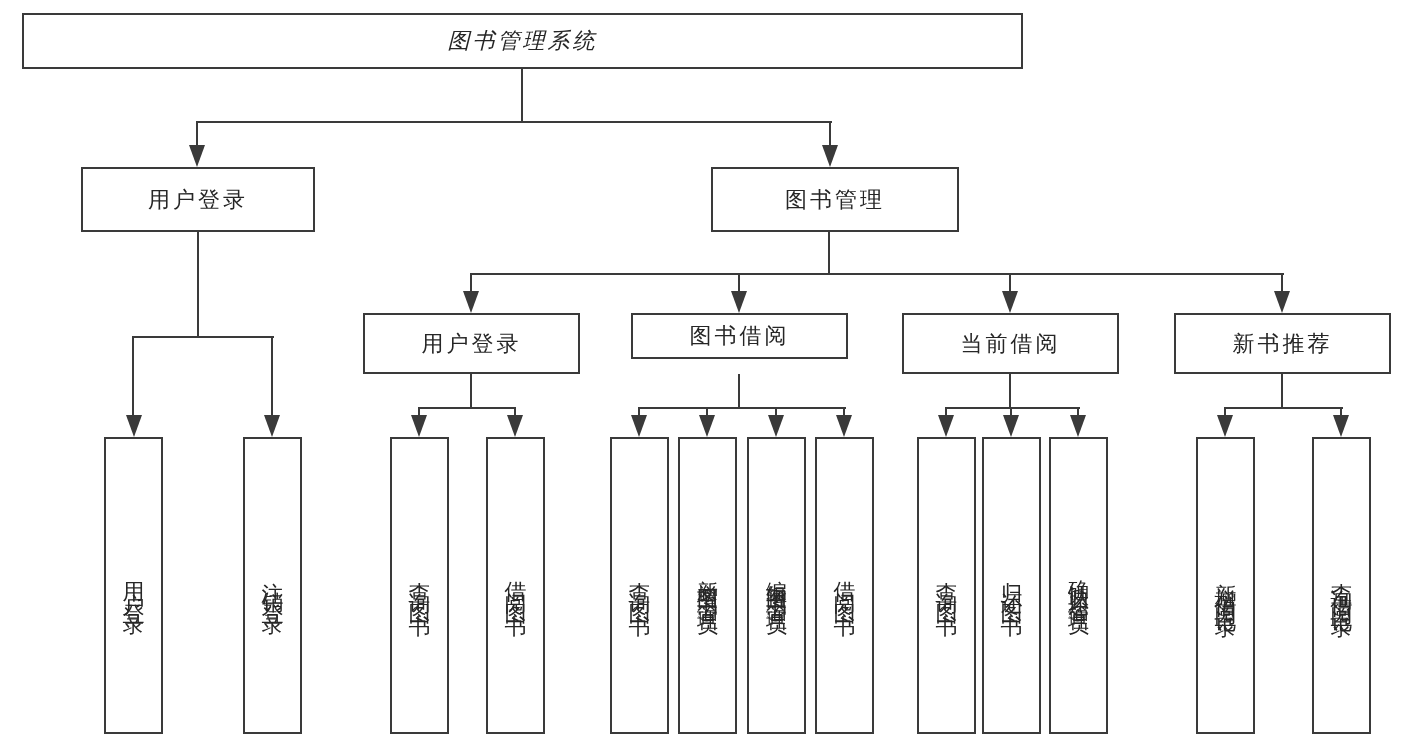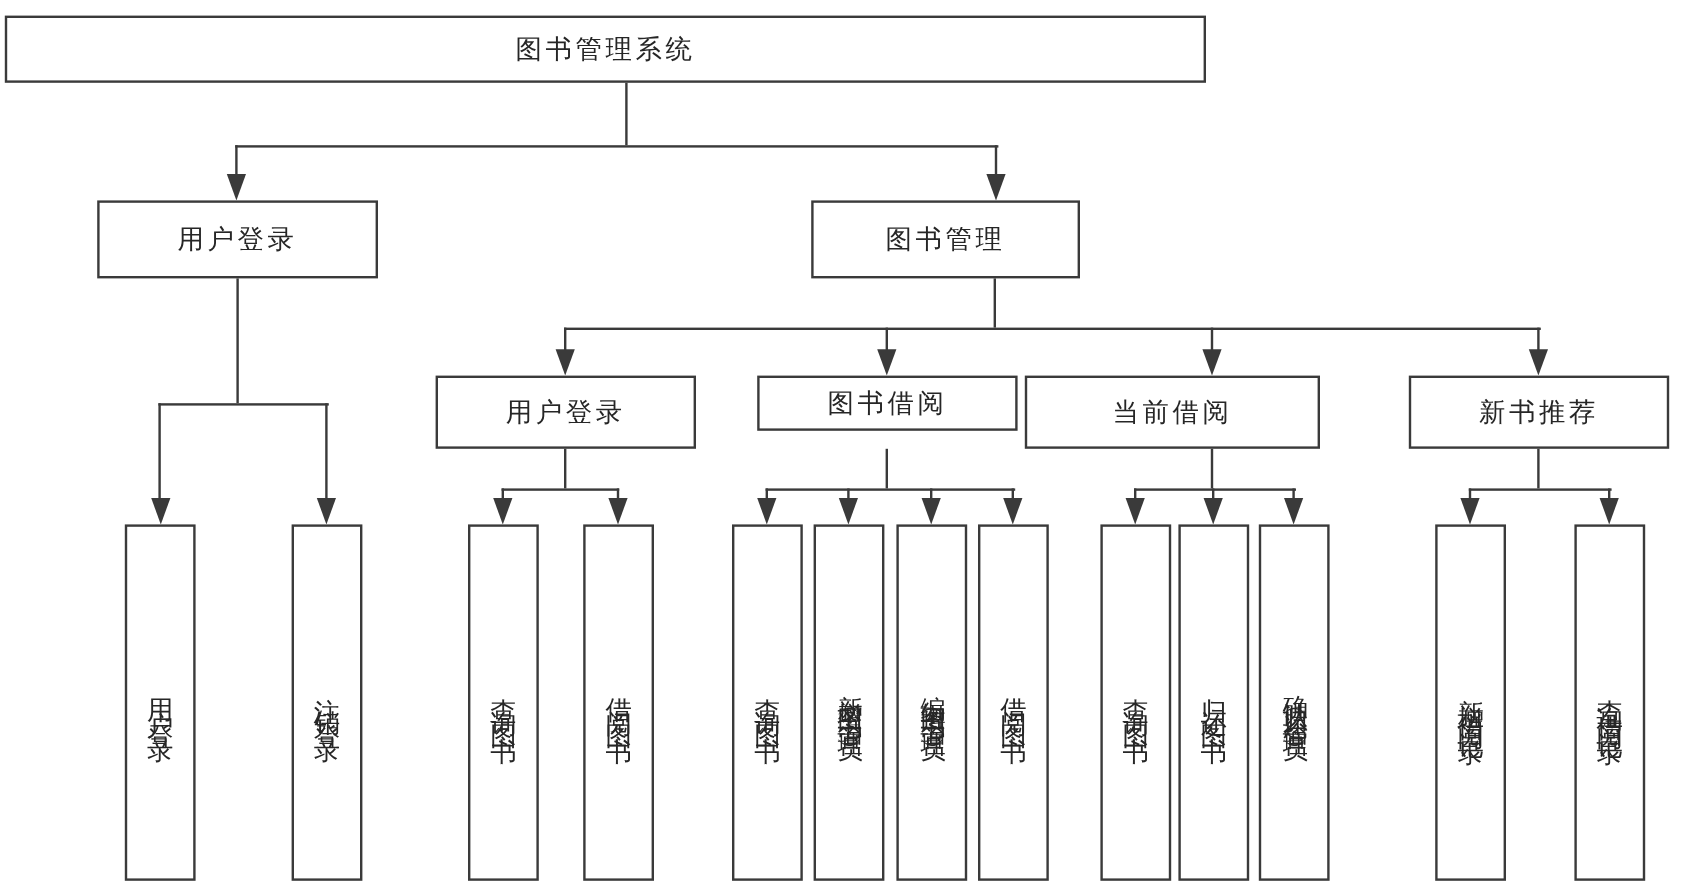--- a/index.html
+++ b/index.html
@@ -50,31 +50,31 @@
     text-shadow: 0 0 2px #ffffff, 0 0 1px #ffffff;
     z-index: 5;
     white-space: nowrap;
   }
 </style>
 </head>
 <body>
 
 <div class="canvas">
 
-  <div class="box" style="left:4px; top:13px; width:1001px; height:56px;">图书管理系统</div>
+  <div class="box" style="left:22px; top:13px; width:1001px; height:56px;font-style:italic;">图书管理系统</div>
 
   <div class="vline" style="left:521px; top:69px;  height:52px;"></div>
   <div class="hline" style="left:196px; top:121px; width:636px;"></div>
   <div class="vline" style="left:196px; top:121px; height:26px;"></div>
   <div class="tri" style="left:189px; top:145px;"></div>
   <div class="vline" style="left:829px; top:121px; height:26px;"></div>
   <div class="tri" style="left:822px; top:145px;"></div>
 
   <div class="box" style="left:81px; top:167px; width:234px; height:65px;">用户登录</div>
-  <div class="box" style="left:676px; top:167px; width:224px; height:65px;">图书管理</div>
+  <div class="box" style="left:711px; top:167px; width:248px; height:65px;">图书管理</div>
 
   <div class="vline" style="left:197px; top:232px; height:104px;"></div>
   <div class="hline" style="left:132px; top:336px; width:142px;"></div>
   <div class="vline" style="left:132px; top:336px; height:81px;"></div>
   <div class="tri" style="left:126px; top:415px;"></div>
   <div class="vline" style="left:271px; top:336px; height:81px;"></div>
   <div class="tri" style="left:264px; top:415px;"></div>
 
   <div class="vline" style="left:828px;  top:232px; height:41px;"></div>
   <div class="hline" style="left:470px;  top:273px; width:814px;"></div>
@@ -82,21 +82,21 @@
   <div class="tri" style="left:463px;  top:291px;"></div>
   <div class="vline" style="left:738px;  top:273px; height:20px;"></div>
   <div class="tri" style="left:731px;  top:291px;"></div>
   <div class="vline" style="left:1009px; top:273px; height:20px;"></div>
   <div class="tri" style="left:1002px; top:291px;"></div>
   <div class="vline" style="left:1281px; top:273px; height:20px;"></div>
   <div class="tri" style="left:1274px; top:291px;"></div>
 
   <div class="box" style="left:363px;  top:313px; width:217px; height:61px;">用户登录</div>
   <div class="box" style="left:631px;  top:313px; width:217px; height:46px;">图书借阅</div>
-  <div class="box" style="left:854px;  top:313px; width:246px; height:61px;">当前借阅</div>
+  <div class="box" style="left:902px;  top:313px; width:217px; height:61px;">当前借阅</div>
   <div class="box" style="left:1174px; top:313px; width:217px; height:61px;">新书推荐</div>
 
   <div class="vline" style="left:470px; top:374px; height:33px;"></div>
   <div class="hline" style="left:418px; top:407px; width:98px;"></div>
   <div class="vline" style="left:418px; top:407px; height:10px;"></div>
   <div class="tri" style="left:411px; top:415px;"></div>
   <div class="vline" style="left:514px; top:407px; height:10px;"></div>
   <div class="tri" style="left:507px; top:415px;"></div>
 
   <div class="vline" style="left:738px; top:374px; height:33px;"></div>

